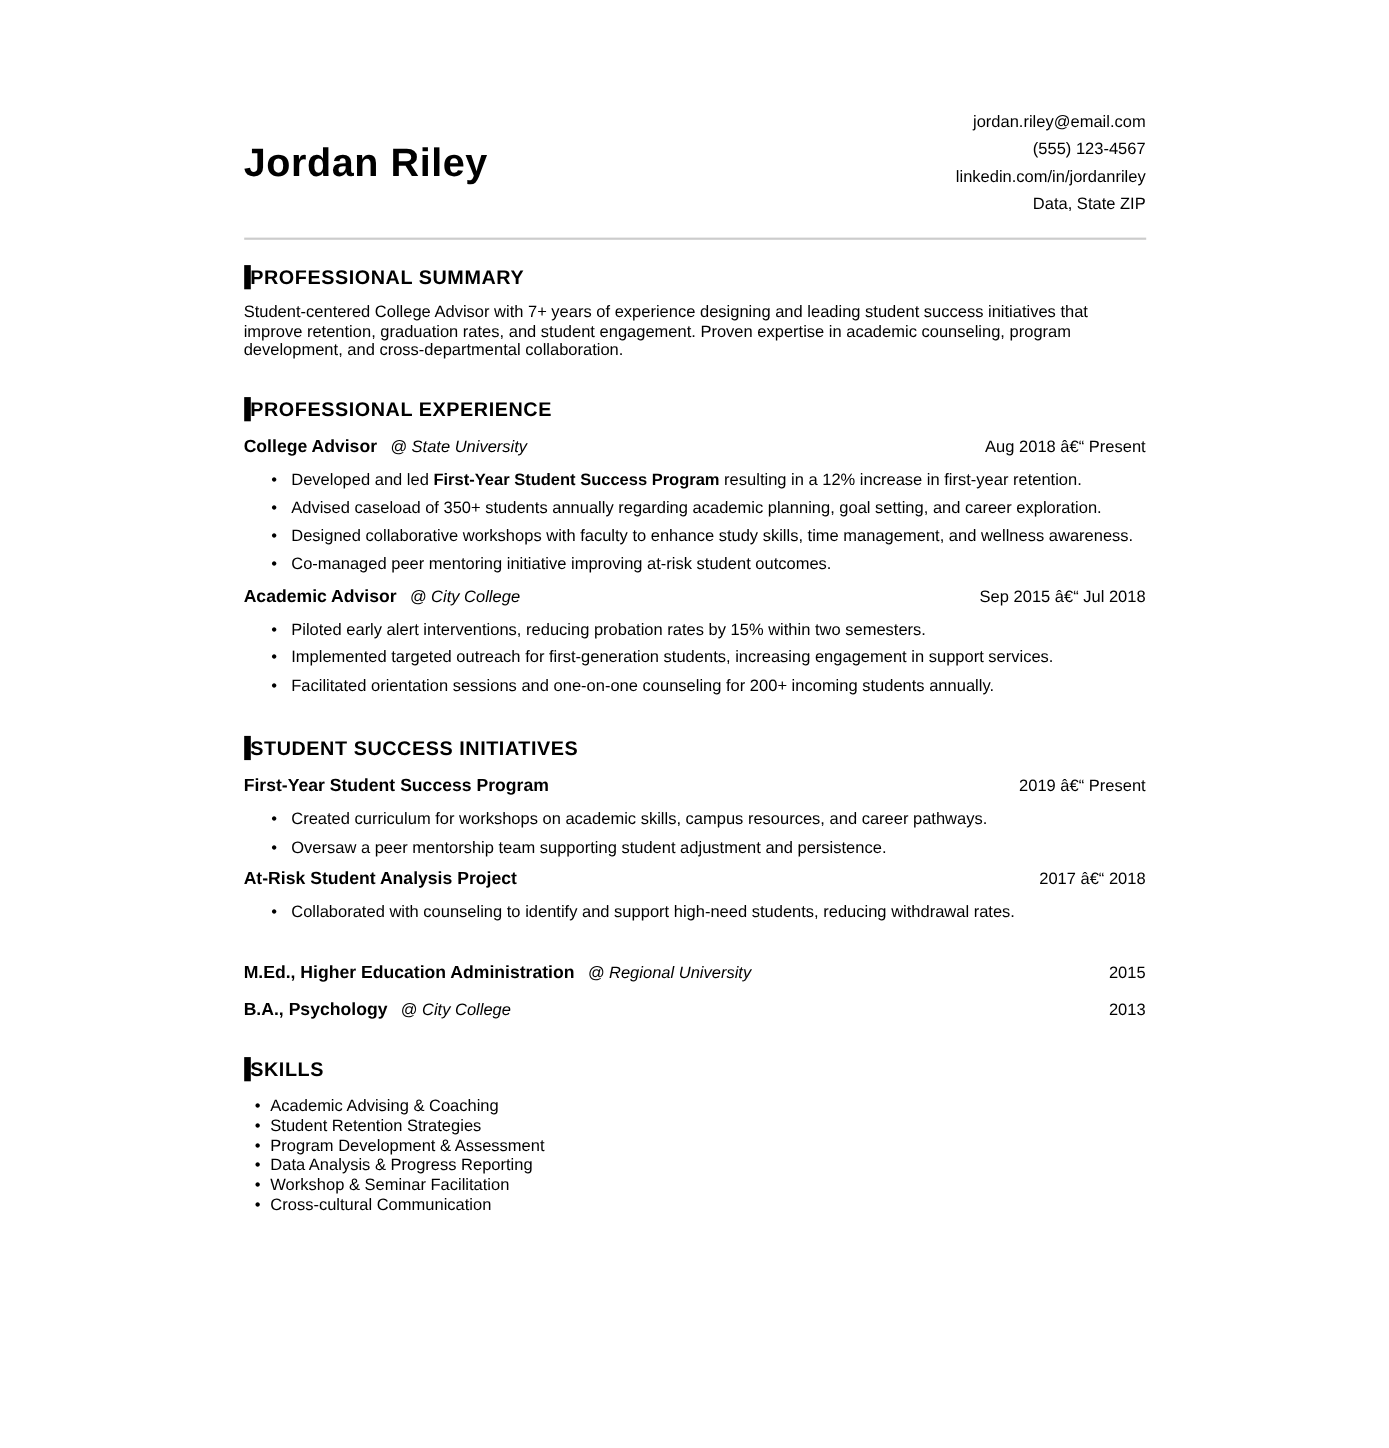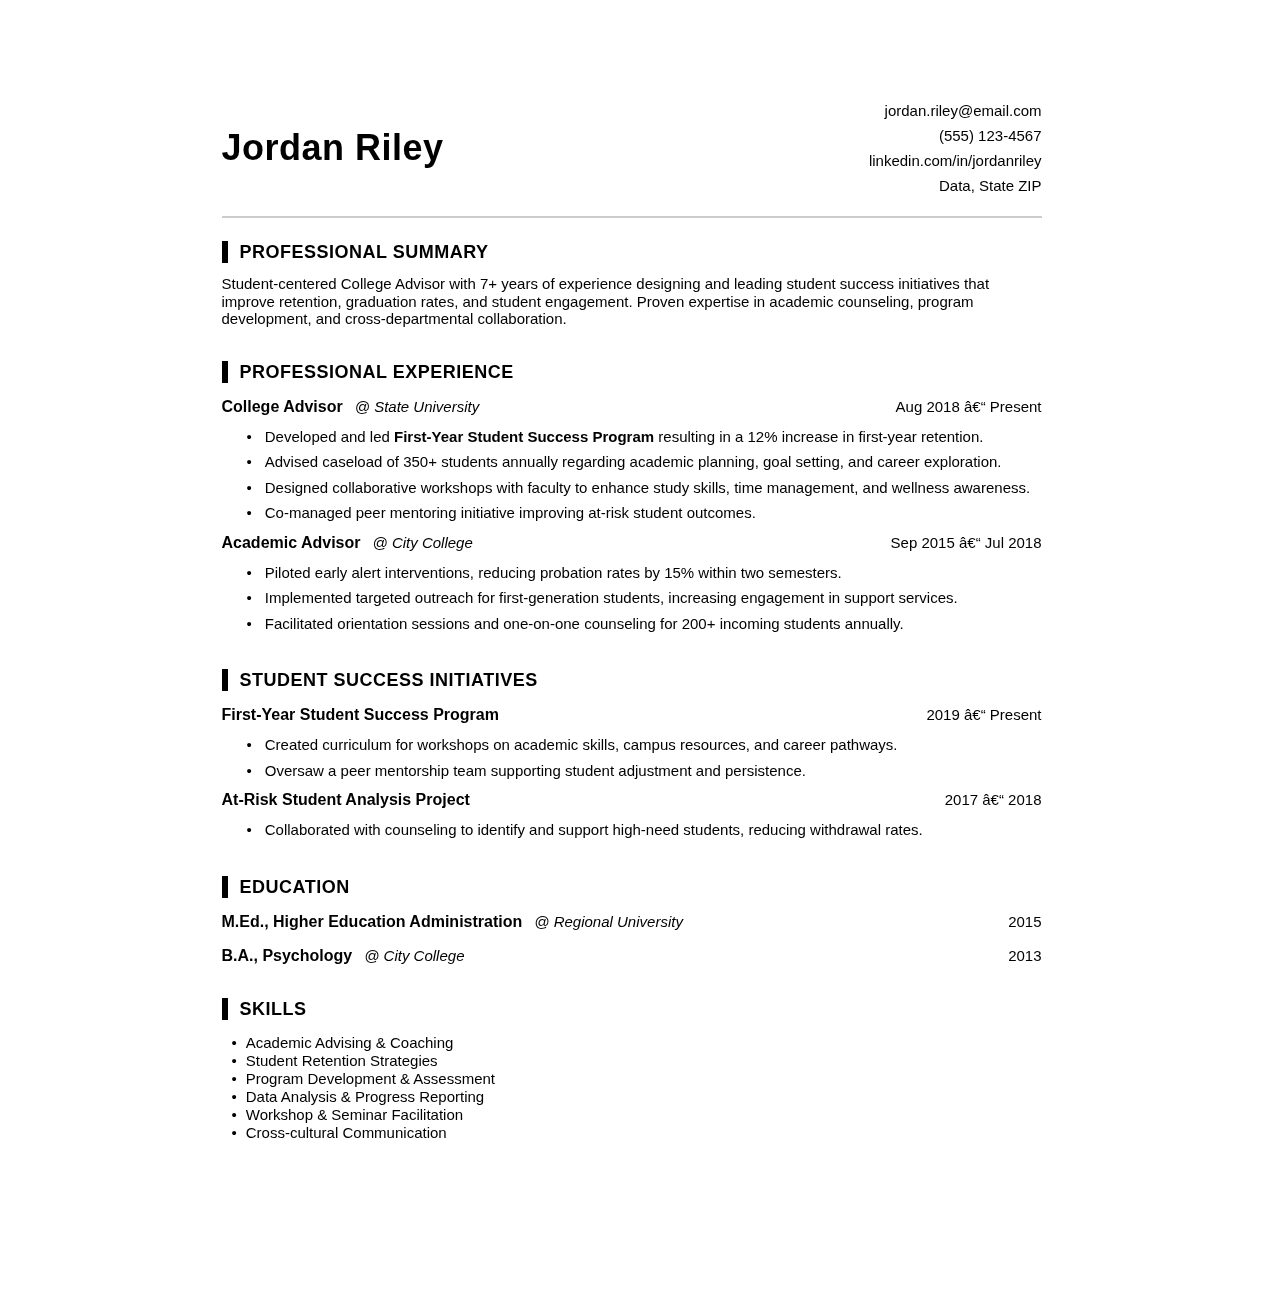--- a/index.html
+++ b/index.html
@@ -32,21 +32,20 @@
   
   section { margin-top: 33px; }
   section.first { margin-top: 23px; }
   h2.sec-h {
     margin: 0;
     font-size: 18px;
     font-weight: bold;
     letter-spacing: 0.5px;
     line-height: 22px;
     border-left: 6px solid #000000;
-    padding-left: 12px;
   }
 
   .summary-text {
     font-size: 15px;
     line-height: 17.5px;
     margin: 12px 0 0 0;
   }
 
   
   .job { margin-top: 15px; }
@@ -165,21 +164,20 @@
         <span class="entry-title">At-Risk Student Analysis Project</span>
         <span class="entry-dates">2017 â€“ 2018</span>
       </div>
       <ul class="exp">
         <li>Collaborated with counseling to identify and support high-need students, reducing withdrawal rates.</li>
       </ul>
     </div>
   </section>
 
   <section>
-    <h2 class="sec-h">EDUCATION</h2>
 
     <div class="edu-row">
       <div>
         <span class="entry-title">M.Ed., Higher Education Administration</span><span class="entry-at"><span>@</span> <span>Regional University</span></span>
       </div>
       <div class="entry-dates">2015</div>
     </div>
 
     <div class="edu-row">
       <div>

